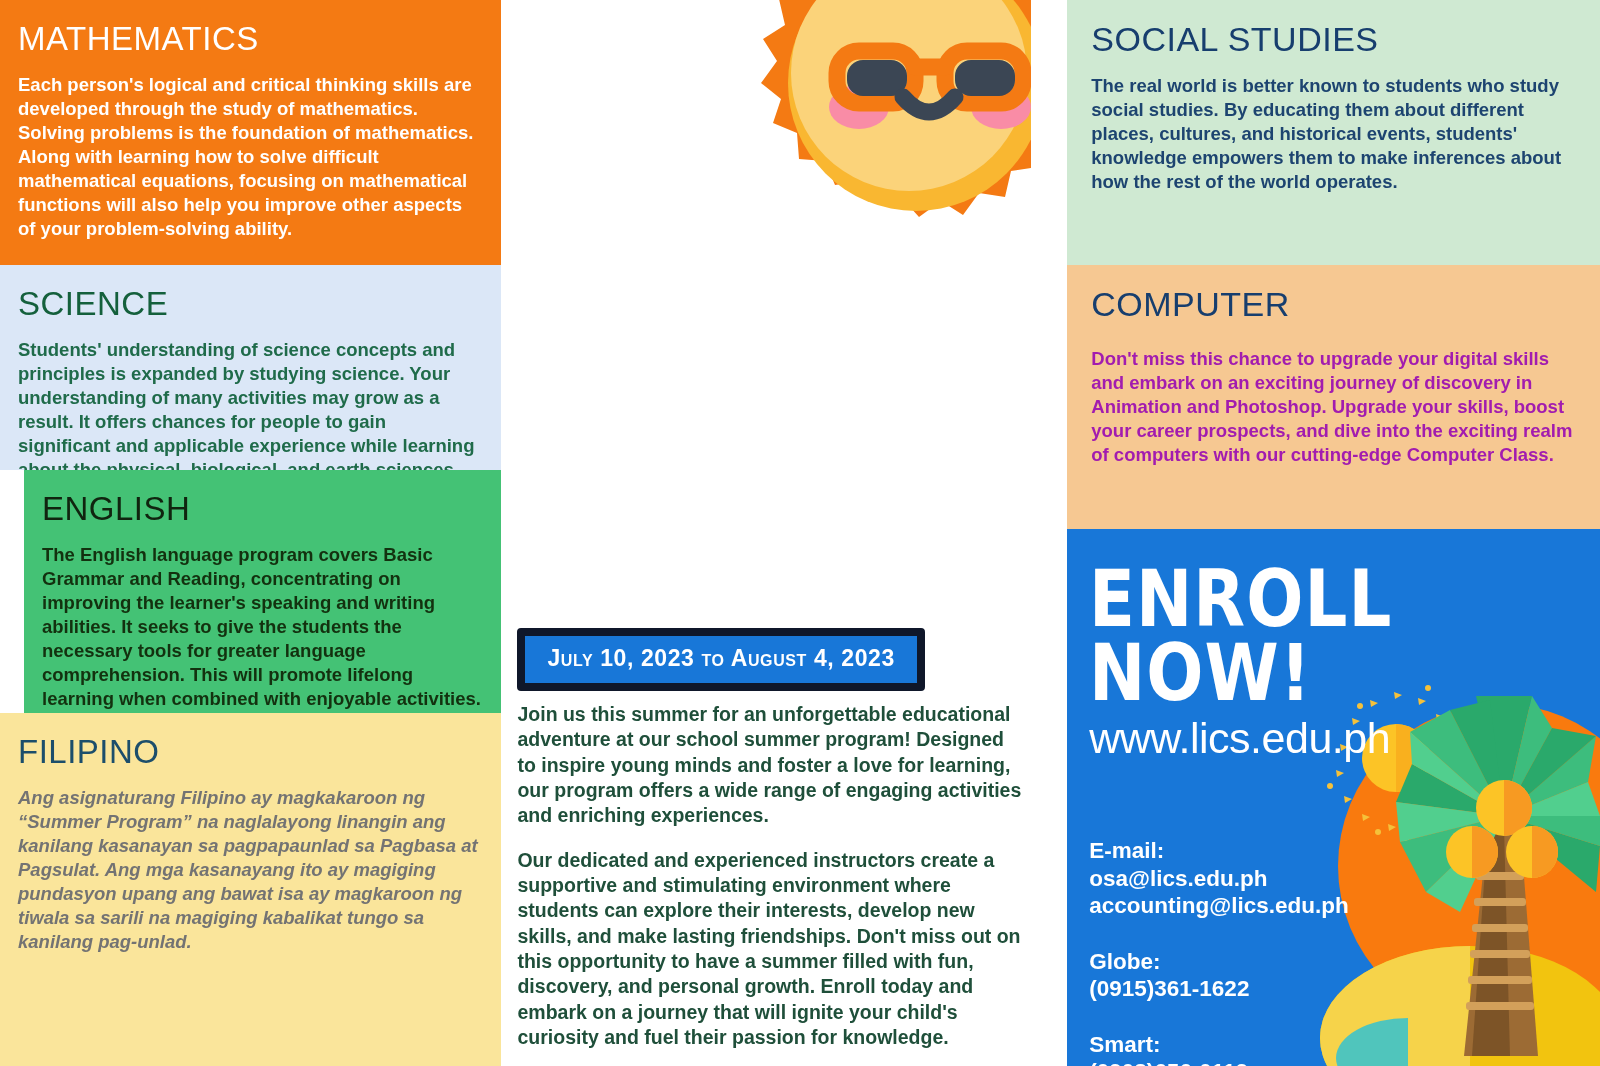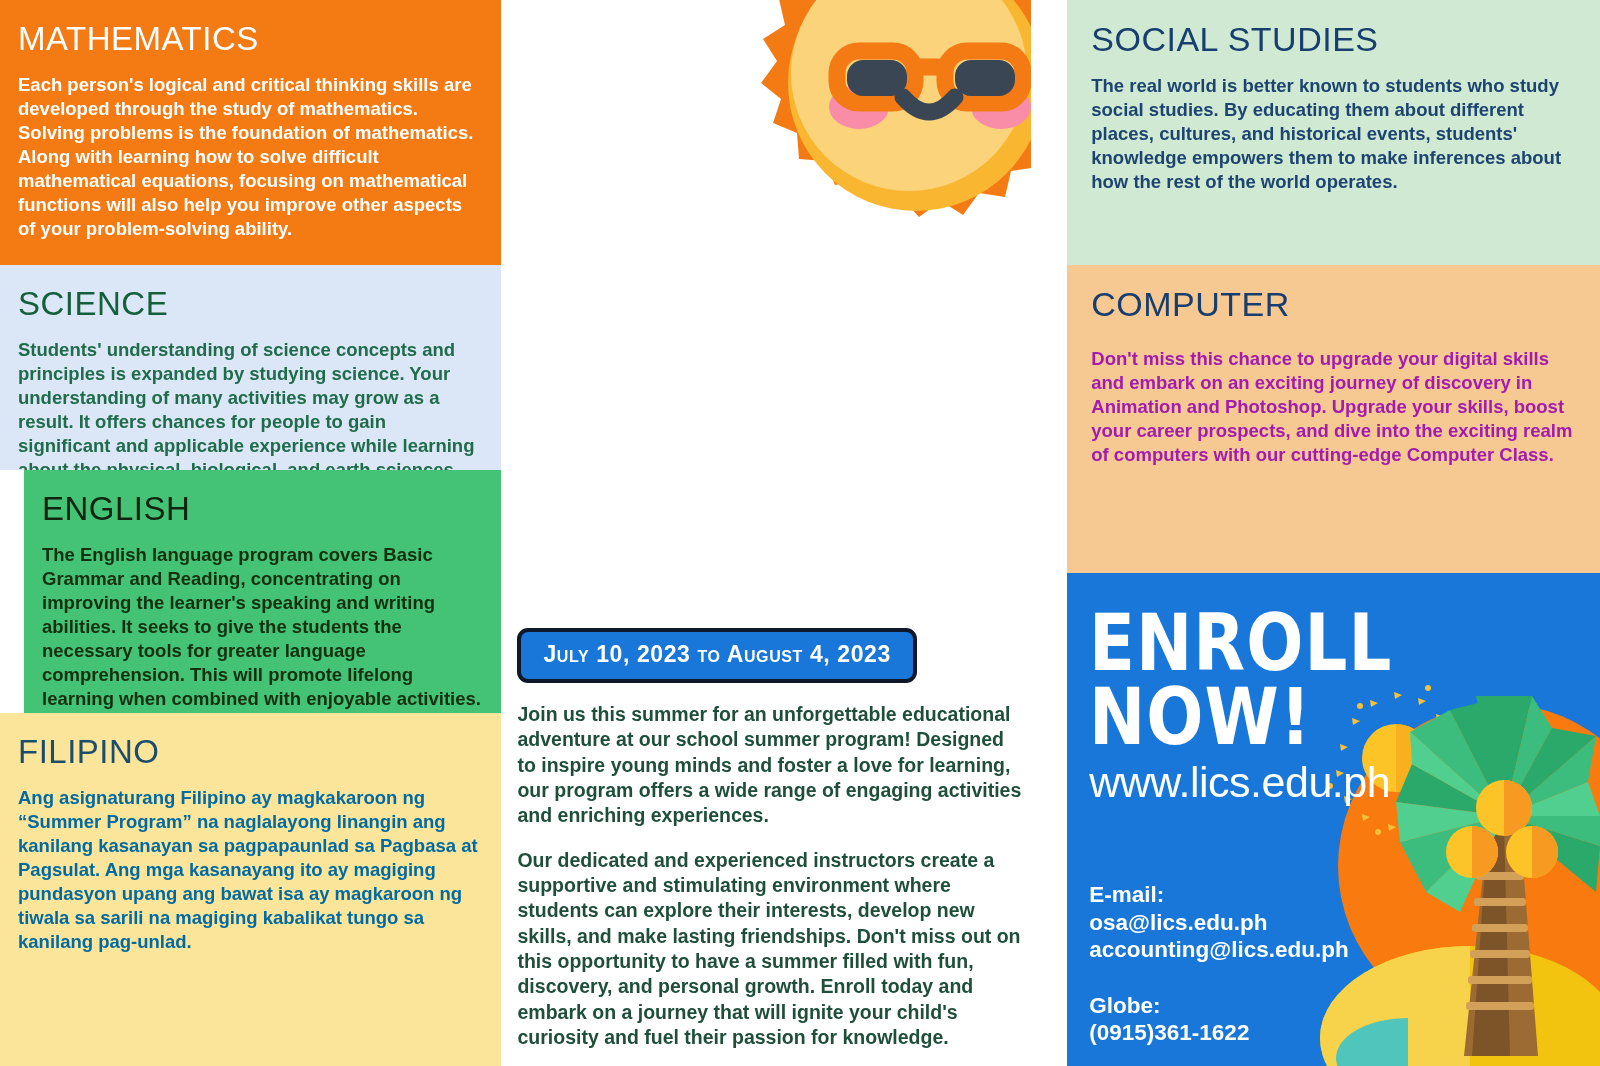--- a/index.html
+++ b/index.html
@@ -41,28 +41,28 @@
   .p-science{background:#dbe7f7;height:205px;}
   .p-science h2{color:#14603c;}
   .p-science p{color:#1f6b4a;}
 
   .p-english{background:#44c275;height:243px;margin-left:24px;}
   .p-english h2{color:#10240f;}
   .p-english p{color:#13310f;}
 
   .p-filipino{background:#fae59b;flex:1;}
   .p-filipino h2{color:#1c4e6b;}
-  .p-filipino p{color:#0369a1;}
+  .p-filipino p{color:#737373;font-style:italic;}
 
   
   .p-social{background:#cfe9d2;height:265px;padding-left:24px;padding-right:26px;}
   .p-social h2{color:#173e6e;font-size:34px;}
   .p-social p{color:#1d4470;}
 
-  .p-computer{background:#f6c892;height:308px;padding-left:24px;padding-right:26px;}
+  .p-computer{background:#f6c892;height:264px;padding-left:24px;padding-right:26px;}
   .p-computer h2{color:#173e6e;font-size:34px;}
   .p-computer p{color:#a21caf;margin-top:24px;}
 
   .p-enroll{background:#1877d8;flex:1;position:relative;overflow:hidden;padding:0;}
 
   
   .enroll-inner{position:relative;z-index:5;padding:34px 0 0 22px;}
   .enroll-title{
     font-size:66px;line-height:.95;color:#ffffff;margin:0;
     font-weight:800;letter-spacing:1px;
@@ -103,21 +103,21 @@
   }
   .program{
     font-family:"DejaVu Sans", sans-serif;
     font-size:86px;font-weight:800;color:#f47a13;margin:24px 0 0 0;
     line-height:.9;letter-spacing:1px;
     transform:scaleY(1.15);transform-origin:left top;
   }
 
   .date-banner{
     position:absolute;left:16px;top:628px;z-index:4;
-    background:#1877d8;border:4px solid #0f172a;border-radius:11px;
+    background:#1877d8;border:8px solid #0f172a;border-radius:4px;
     padding:9px 22px 11px 22px;
     color:#ffffff;font-size:23px;font-weight:700;
     font-variant:small-caps;letter-spacing:.6px;
     display:inline-block;white-space:nowrap;
   }
 
   .center-body{position:absolute;left:16px;top:702px;width:508px;z-index:4;}
   .center-body p{
     margin:0 0 19px 0;color:#1f4f3a;font-size:19.5px;line-height:1.30;font-weight:600;
   }

